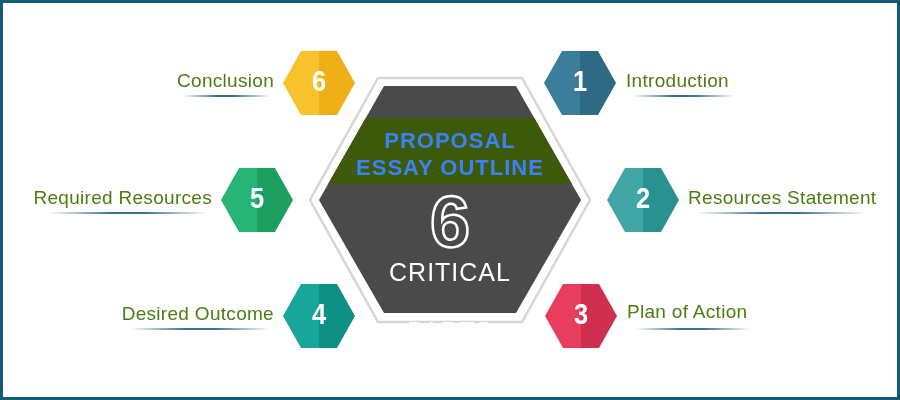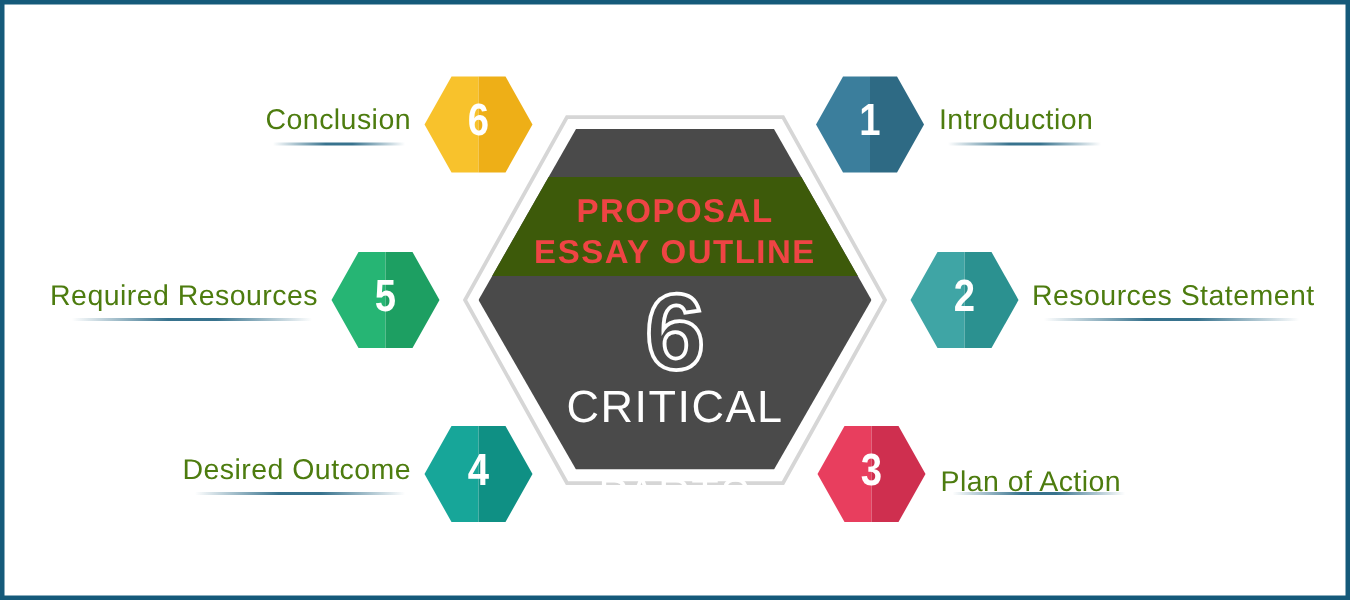--- a/index.html
+++ b/index.html
@@ -5,23 +5,23 @@
   html, body { margin:0; padding:0; }
   body { width:900px; height:400px; overflow:hidden; background:#fff; }
   .frame { position:absolute; left:0; top:0; width:894px; height:394px; border:3px solid #155a7a; background:#ffffff; }
   .stage { position:absolute; left:0; top:0; width:900px; height:400px; }
   svg { position:absolute; left:0; top:0; }
   .label { position:absolute; font-family:"Liberation Sans", sans-serif; font-size:19px; color:#4d7c0f; white-space:nowrap; letter-spacing:0.3px; }
   .label.right { text-align:left; }
   .label.left { text-align:right; }
   .uline { position:absolute; height:1.5px; background:linear-gradient(90deg, rgba(21,90,122,0) 0%, rgba(21,90,122,0.85) 40%, rgba(21,90,122,0.85) 60%, rgba(21,90,122,0) 100%); }
   .hexnum { position:absolute; width:70px; text-align:center; font-family:"Liberation Sans", sans-serif; font-weight:bold; font-size:30px; color:#ffffff; transform:scaleX(0.85); }
-  .center-title { position:absolute; left:330px; width:240px; text-align:center; font-family:"Liberation Sans", sans-serif; font-weight:bold; font-size:22px; color:#ef4444; letter-spacing:1px; line-height:29px; }
+  .center-title { position:absolute; left:330px; width:240px; text-align:center; font-family:"Liberation Sans", sans-serif; font-weight:bold; font-size:22px; color:#3b82f6; letter-spacing:1px; line-height:29px; }
   .center-six { position:absolute; left:400px; width:100px; text-align:center; font-family:"Liberation Sans", sans-serif; font-weight:bold; font-size:72px; color:#4a4a4a; -webkit-text-stroke:2.5px #ffffff; line-height:72px; }
-  .center-sub { position:absolute; left:350px; width:200px; text-align:center; font-family:"Liberation Sans", sans-serif; font-size:30px; color:#ffffff; letter-spacing:1px; line-height:28px; }
+  .center-sub { position:absolute; left:350px; width:200px; text-align:center; font-family:"Liberation Sans", sans-serif; font-size:25px; color:#ffffff; letter-spacing:1px; line-height:28px; }
 </style>
 </head>
 <body>
 
 <div class="frame"></div>
 
 <div class="stage">
   <svg width="900" height="400" viewBox="0 0 900 400">
 
     <polygon points="378,78 522,78 590,200 522,322 378,322 310,200" fill="none" stroke="#d6d6d6" stroke-width="2.5"></polygon>
@@ -77,21 +77,21 @@
   <div class="hexnum" style="left:284px; top:297px;">4</div>
   <div class="hexnum" style="left:222px; top:181px;">5</div>
   <div class="hexnum" style="left:284px; top:64px;">6</div>
 
   <div class="label right" style="left:626px; top:70px;">Introduction</div>
   <div class="uline" style="left:632px; top:95px; width:102px;"></div>
 
   <div class="label right" style="left:688px; top:187px;">Resources Statement</div>
   <div class="uline" style="left:696px; top:212px; width:170px;"></div>
 
-  <div class="label right" style="left:627px; top:311px;">Plan of Action</div>
+  <div class="label right" style="left:627px; top:301px;">Plan of Action</div>
   <div class="uline" style="left:635px; top:328px; width:115px;"></div>
 
   <div class="label left" style="right:626px; top:303px;">Desired Outcome</div>
   <div class="uline" style="left:130px; top:328px; width:140px;"></div>
 
   <div class="label left" style="right:688px; top:187px;">Required Resources</div>
   <div class="uline" style="left:48px; top:212px; width:160px;"></div>
 
   <div class="label left" style="right:626px; top:70px;">Conclusion</div>
   <div class="uline" style="left:182px; top:95px; width:88px;"></div>

